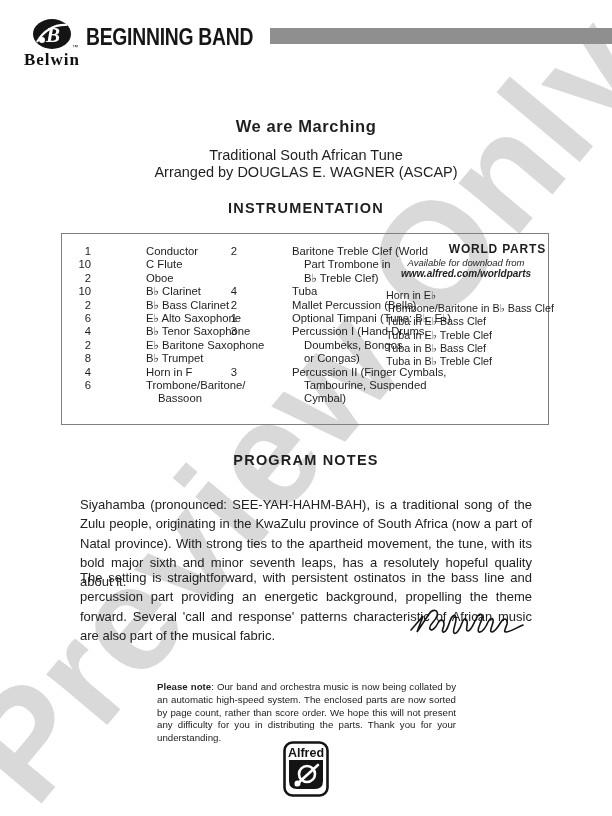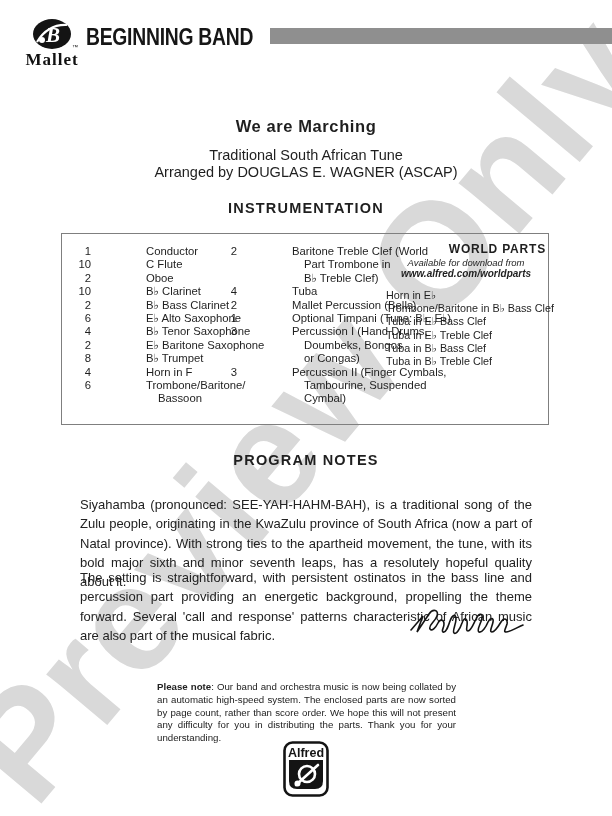--- a/index.html
+++ b/index.html
@@ -101,21 +101,21 @@
 
   <div class="content">
 
     <svg class="belwin-logo" width="42" height="34" viewBox="0 0 42 34">
       <ellipse cx="20" cy="16" rx="19" ry="15" fill="#141414"></ellipse>
       <path d="M5,24 Q16,6 35,7" stroke="#fff" stroke-width="2.2" fill="none"></path>
       <circle cx="10" cy="22" r="3" fill="#fff"></circle>
       <text x="14" y="24" font-family="Liberation Serif, serif" font-style="italic" font-weight="700" font-size="21" fill="#fff">B</text>
     </svg>
     <span class="tm">™</span>
-    <div class="belwin-word">Mallet</div>
+    <div class="belwin-word">Belwin</div>
     <div class="series-title">BEGINNING BAND</div>
     <div class="header-bar"></div>
 
     <div class="sub-title">We are Marching</div>
     <div class="credit1">Traditional South African Tune</div>
     <div class="credit2">Arranged by DOUGLAS E. WAGNER (ASCAP)</div>
 
     <div class="inst-heading">INSTRUMENTATION</div>
     <div class="inst-box">
 

